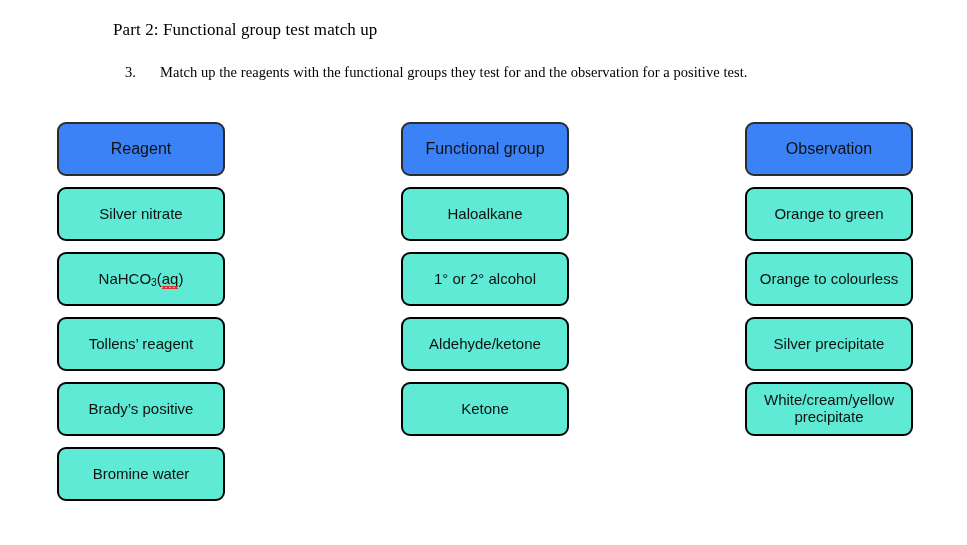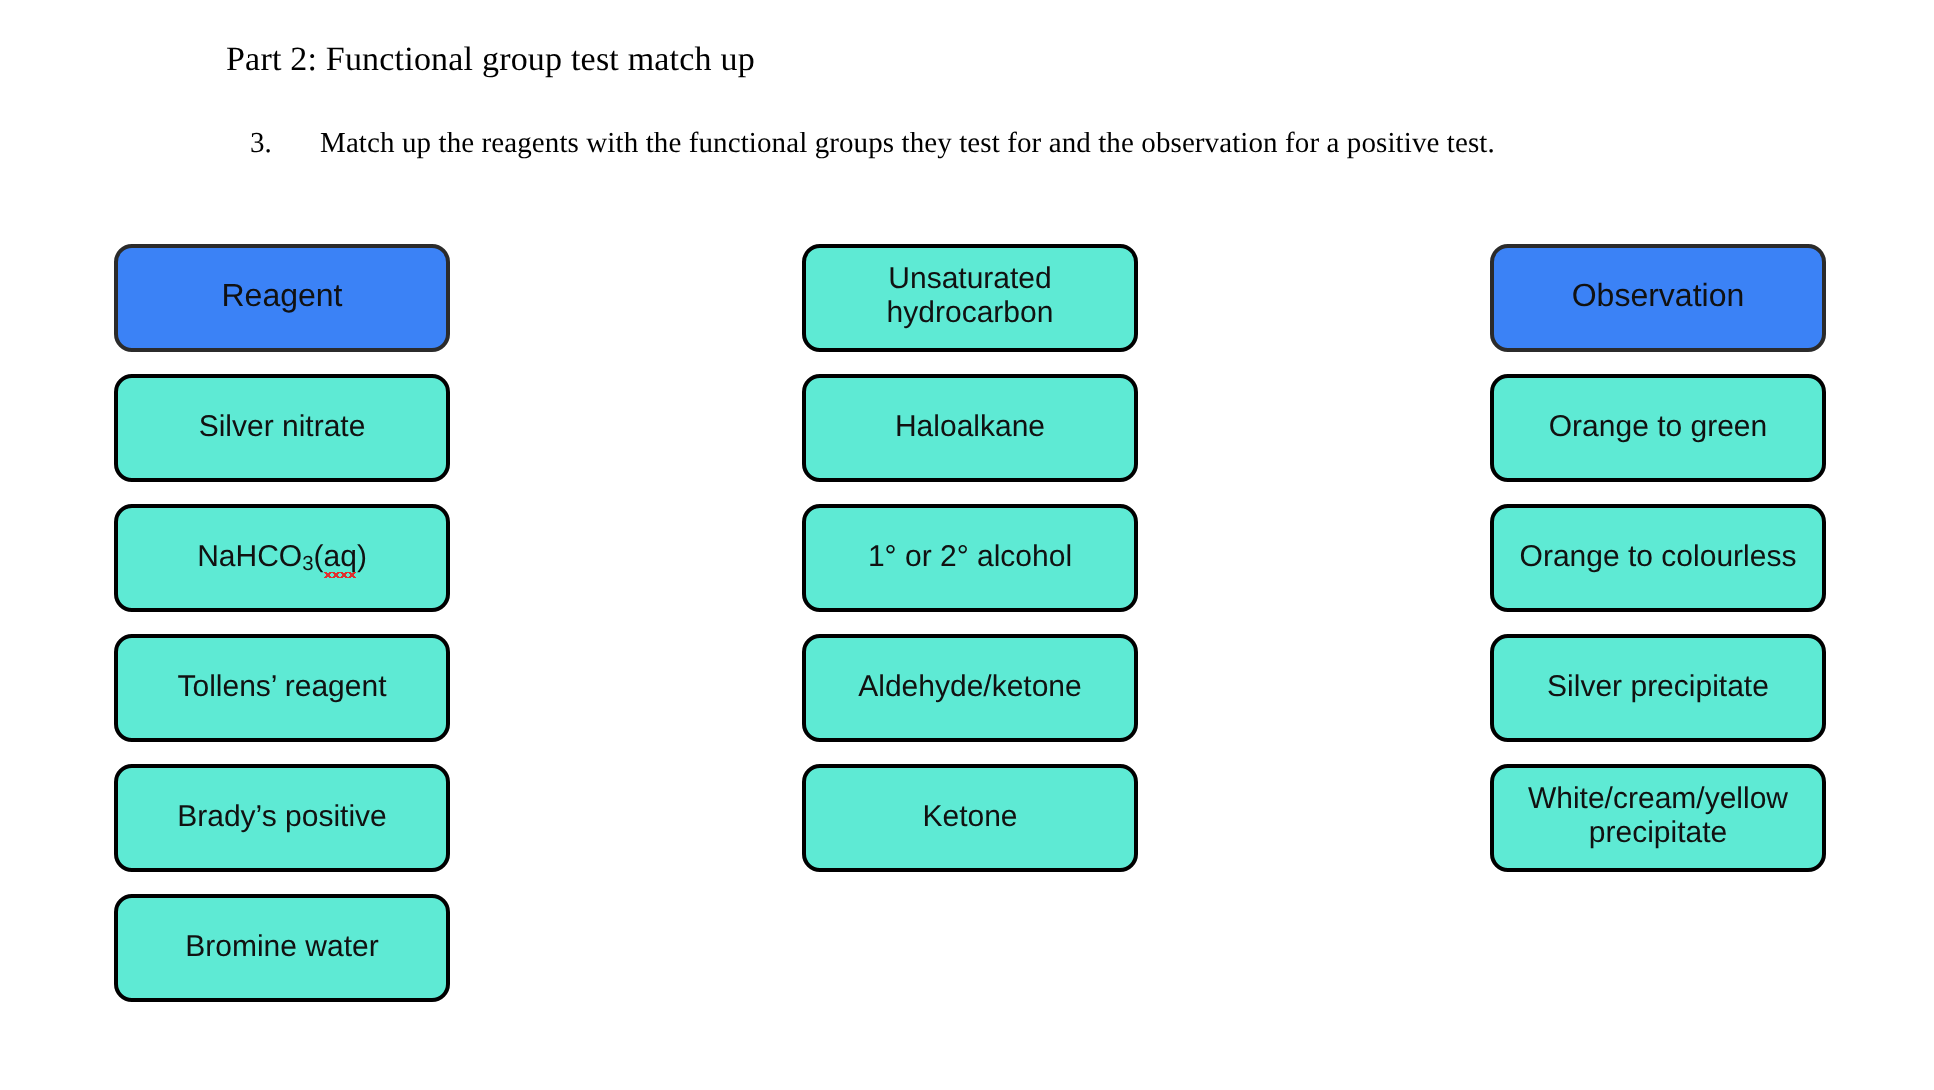--- a/index.html
+++ b/index.html
@@ -145,22 +145,22 @@
         <span class="cell-text">Tollens’ reagent</span>
       </div>
       <div class="cell">
         <span class="cell-text">Brady’s positive</span>
       </div>
       <div class="cell">
         <span class="cell-text">Bromine water</span>
       </div>
     </div>
   <div class="column col-1">
-      <div class="cell">
-        <span class="cell-text">Unsaturated<br>hydrocarbon</span>
+      <div class="cell header-cell">
+        <span class="cell-text">Functional group</span>
       </div>
       <div class="cell">
         <span class="cell-text">Haloalkane</span>
       </div>
       <div class="cell">
         <span class="cell-text">1° or 2° alcohol</span>
       </div>
       <div class="cell">
         <span class="cell-text">Aldehyde/ketone</span>
       </div>

